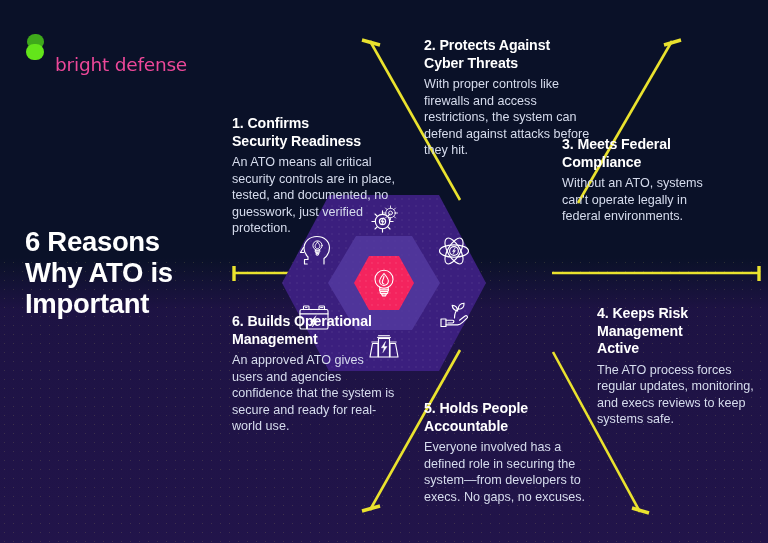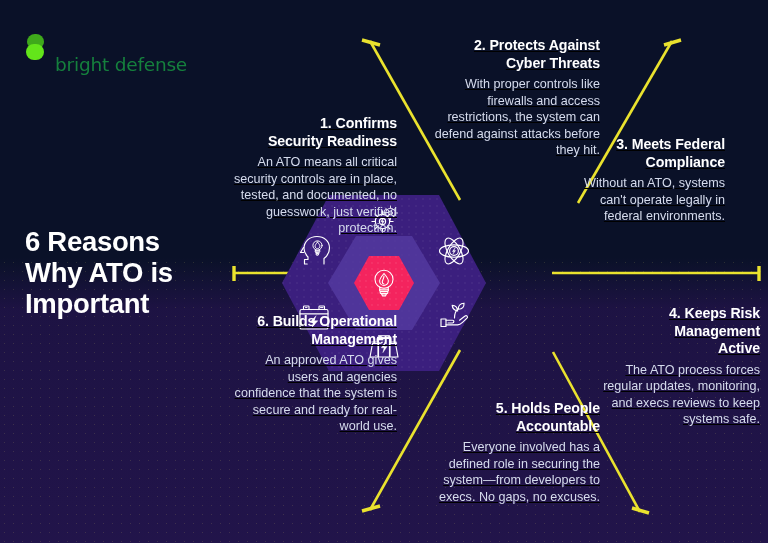--- a/index.html
+++ b/index.html
@@ -35,34 +35,34 @@
   .logo-mark { width:20px; height:26px; position:relative; }
   .logo-mark .top {
     position:absolute; left:1px; top:0; width:17px; height:14px;
     background:#3fa91b; border-radius:9px 9px 7px 7px;
   }
   .logo-mark .bot {
     position:absolute; left:0px; top:10px; width:18px; height:16px;
     background:#63e51a; border-radius:9px;
   }
   .logo-text {
-    color:#15803d; font-size:18.5px; letter-spacing:-0.2px; font-weight:400;
+    color:#ec4899; font-size:18.5px; letter-spacing:-0.2px; font-weight:400;
     font-family:"DejaVu Sans", sans-serif;
     margin-top:36px;
   }
 
   
   .title {
     position:absolute; left:25px; top:226px; width:215px;
     color:#ffffff; font-weight:bold; font-size:27.5px; line-height:31px;
     letter-spacing:-0.3px;
   }
 
   
-  .reason { position:absolute; text-align:right;text-decoration:underline; }
+  .reason { position:absolute; text-align:left; }
   .reason h3 {
     color:#ffffff; font-weight:bold; font-size:14.2px; line-height:17.5px;
     margin-bottom:4px; letter-spacing:-0.1px;
   }
   .reason p {
     color:#d6dced; font-size:12.6px; line-height:16.6px; font-weight:400;
   }
 
   .r1 { left:232px; top:115px;  width:165px; }
   .r2 { left:424px; top:37px;  width:176px; }

